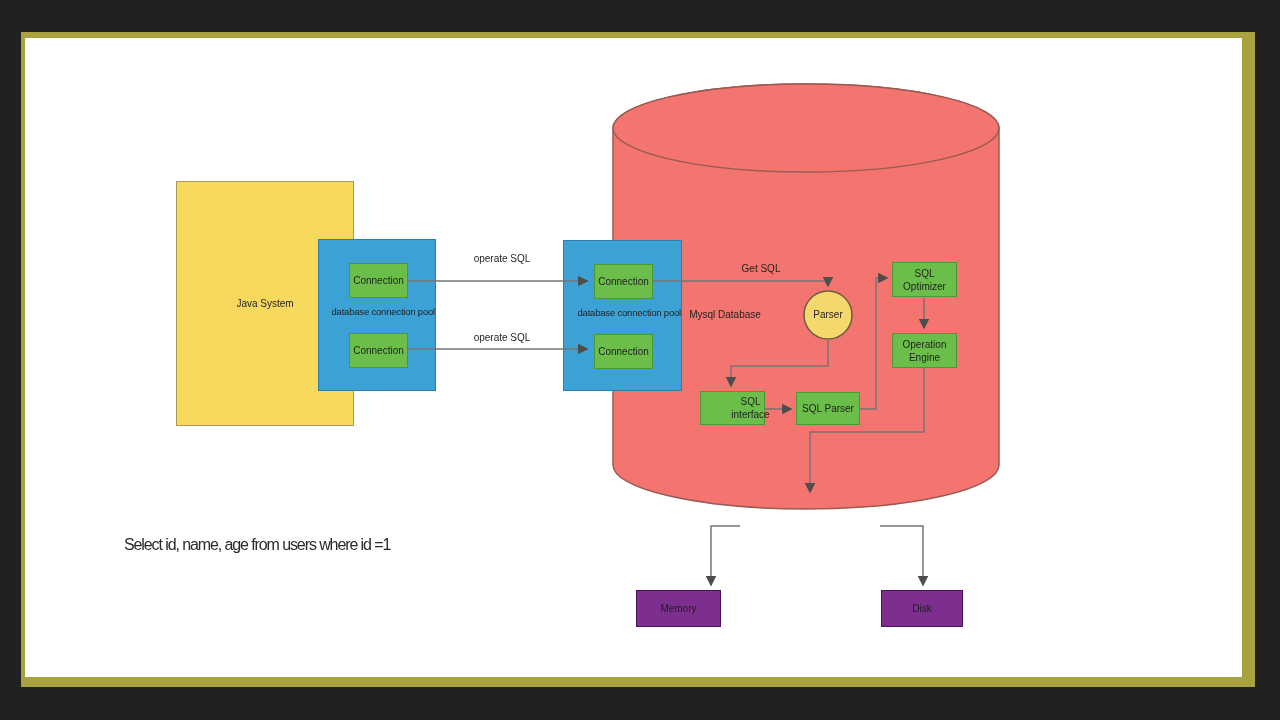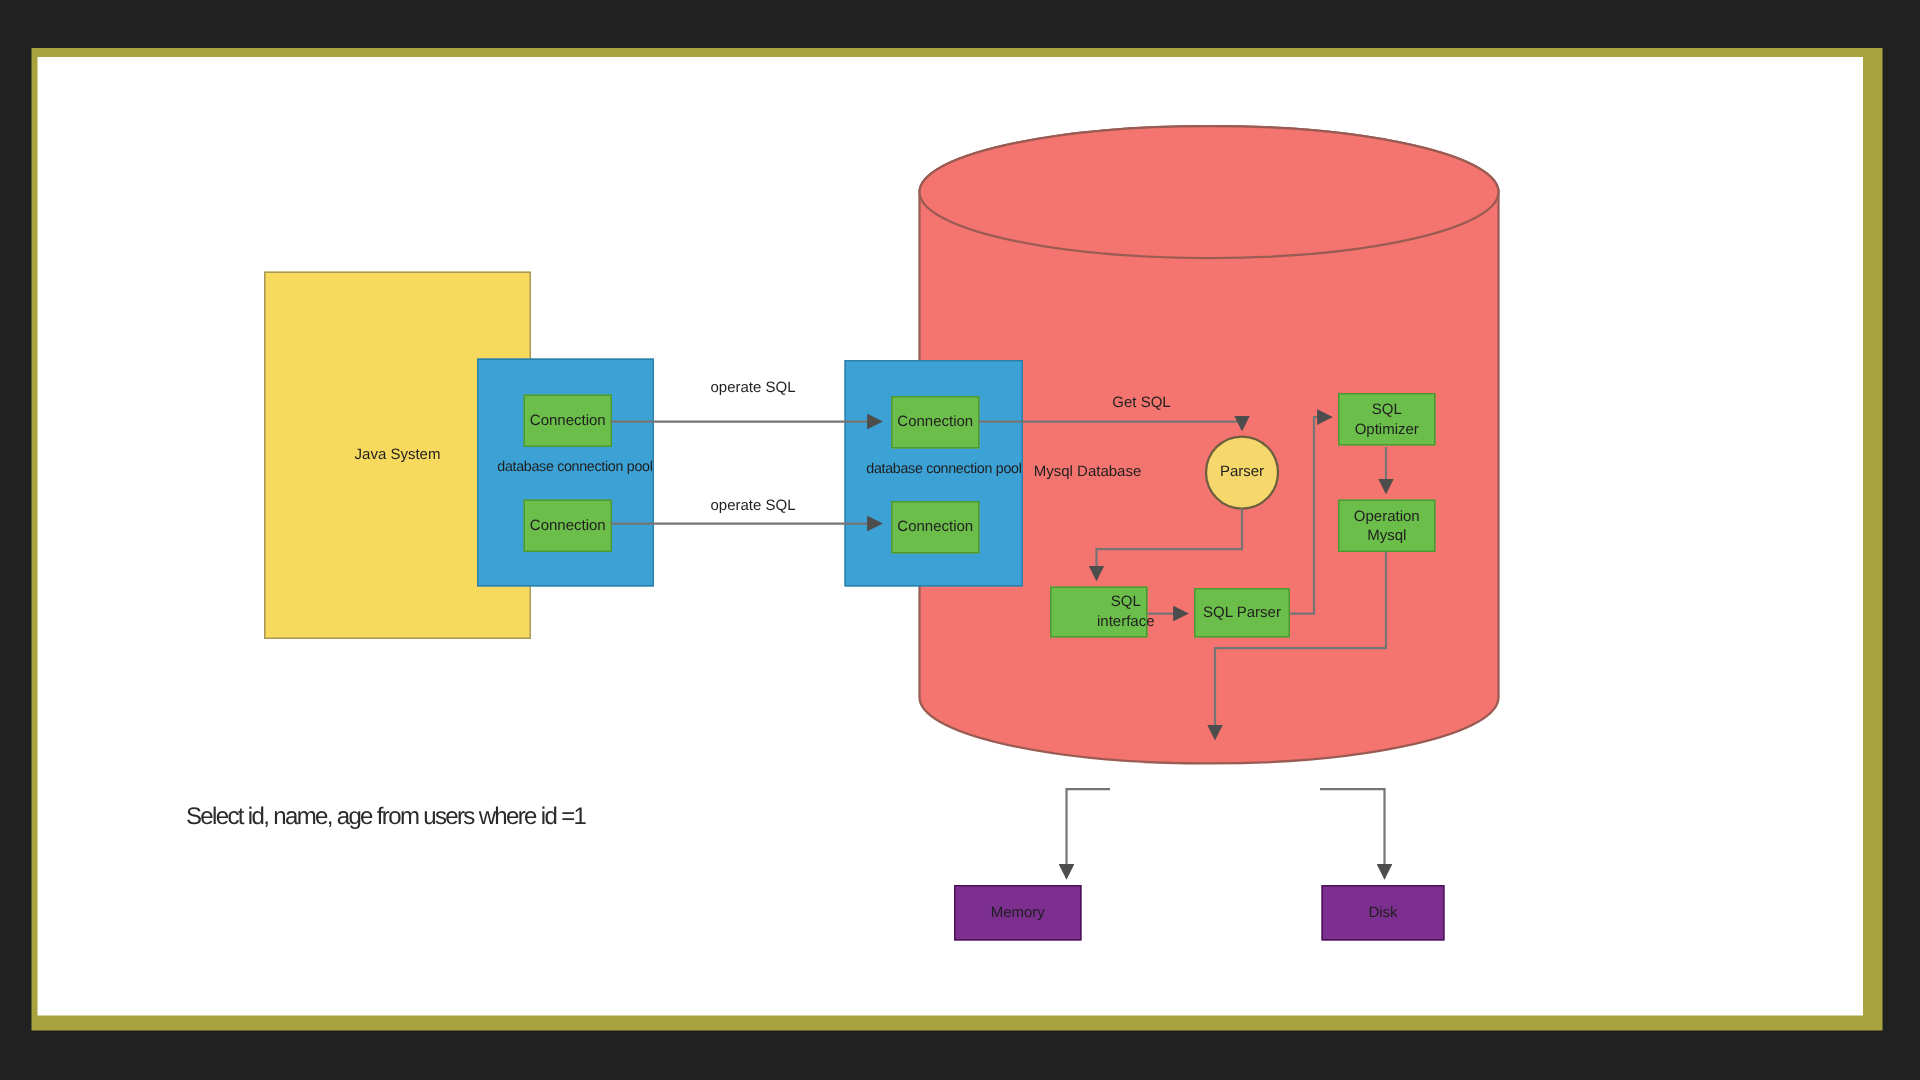--- a/index.html
+++ b/index.html
@@ -103,21 +103,21 @@
     <div class="box green sql-interface">
       <span class="two-line narrow">SQL interface</span>
     </div>
     <div class="box green sql-parser">
       <span>SQL Parser</span>
     </div>
     <div class="box green sql-optimizer">
       <span class="two-line">SQL Optimizer</span>
     </div>
     <div class="box green operation-engine">
-      <span class="two-line">Operation Mysql</span>
+      <span class="two-line">Operation Engine</span>
     </div>
     <div class="box purple memory">
       <span>Memory</span>
     </div>
     <div class="box purple disk">
       <span>Disk</span>
     </div>
 
     <div class="float-label lbl-operate-top">operate SQL</div>
     <div class="float-label lbl-operate-bottom">operate SQL</div>

